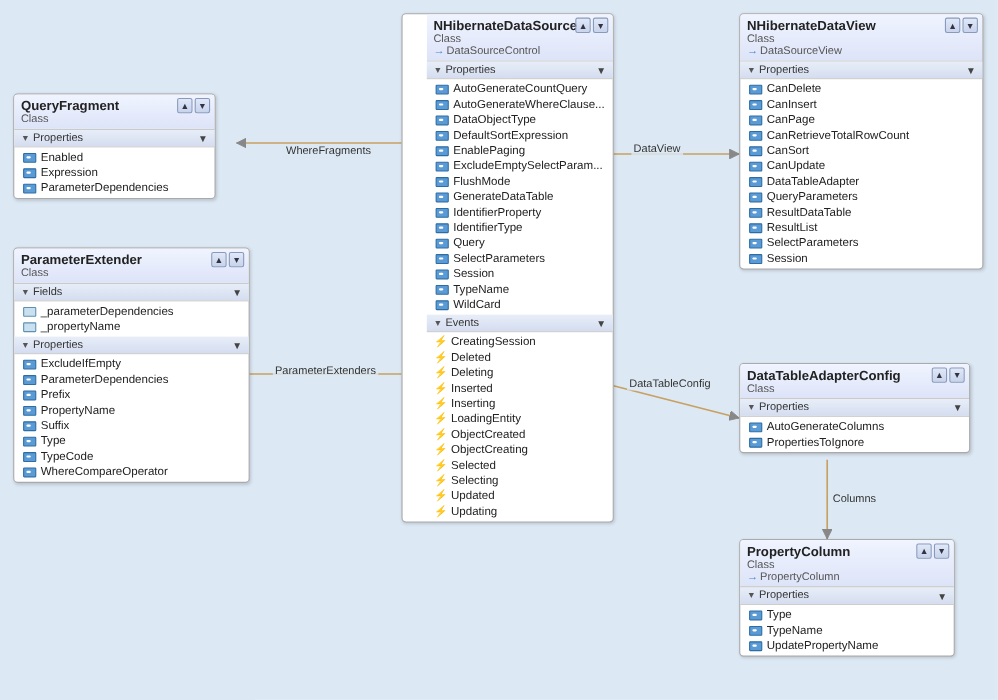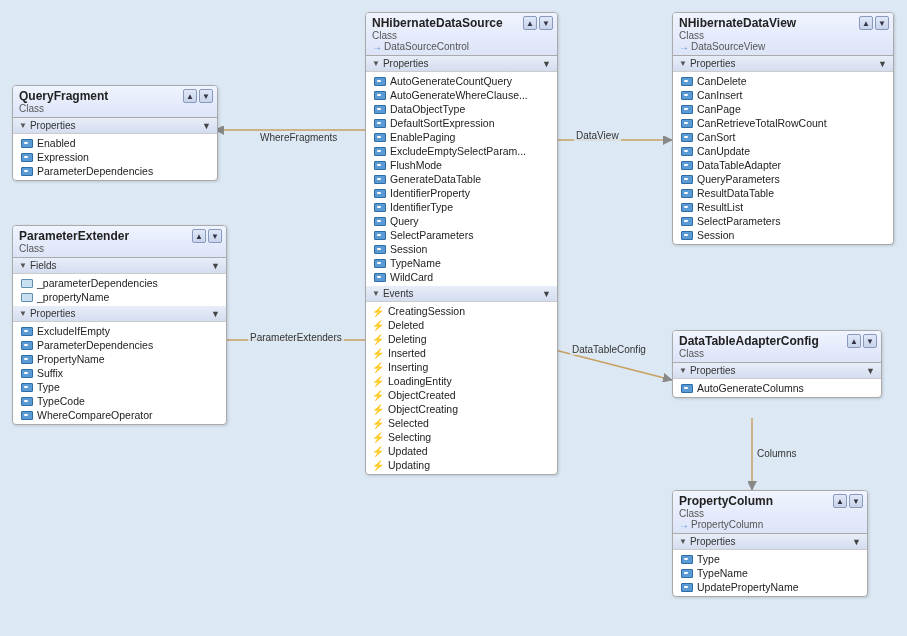--- a/index.html
+++ b/index.html
@@ -206,21 +206,21 @@
 
     <line x1="752" y1="418" x2="752" y2="490" stroke="#c8a060" stroke-width="1.5" marker-end="url(#arrowFilled)"></line>
   </svg>
 
   <div class="connector-label" style="left:258px; top:132px;">WhereFragments</div>
   <div class="connector-label" style="left:248px; top:332px;">ParameterExtenders</div>
   <div class="connector-label" style="left:574px; top:130px;">DataView</div>
   <div class="connector-label" style="left:570px; top:344px;">DataTableConfig</div>
   <div class="connector-label" style="left:755px; top:448px;">Columns</div>
 
-  <div class="class-box" style="left:12px; top:85px; width:206px;">
+  <div class="class-box" style="left:12px; top:85px; width:184px;">
     <div class="class-header">
       <div class="class-title">QueryFragment</div>
       <div class="class-stereotype">Class</div>
       <div class="collapse-btn">▲</div>
       <div class="filter-btn">▼</div>
     </div>
     <div class="section-header">
       <span class="section-arrow">▼</span>
       <span>Properties</span>
       <span class="section-filter">▼</span>
@@ -288,20 +288,26 @@
       <div class="member-item">
         <span class="icon-property">
             <span class="prop-icon"></span>
           </span>
         <span>ParameterDependencies</span>
       </div>
       <div class="member-item">
         <span class="icon-property">
             <span class="prop-icon"></span>
           </span>
+        <span>Prefix</span>
+      </div>
+      <div class="member-item">
+        <span class="icon-property">
+            <span class="prop-icon"></span>
+          </span>
         <span>PropertyName</span>
       </div>
       <div class="member-item">
         <span class="icon-property">
             <span class="prop-icon"></span>
           </span>
         <span>Suffix</span>
       </div>
       <div class="member-item">
         <span class="icon-property">
@@ -317,21 +323,21 @@
       </div>
       <div class="member-item">
         <span class="icon-property">
             <span class="prop-icon"></span>
           </span>
         <span>WhereCompareOperator</span>
       </div>
     </div>
   </div>
 
-  <div class="class-box" style="left:365px; top:12px; width:193px;">
+  <div class="class-box" style="left:365px; top:12px; width:193px;padding-left:22px;">
     <div class="class-header">
       <div class="class-title">NHibernateDataSource</div>
       <div class="class-stereotype">Class</div>
       <div class="class-parent">
         <span style="color:#4488cc;">→</span>
         <span>DataSourceControl</span>
       </div>
       <div class="collapse-btn">▲</div>
       <div class="filter-btn">▼</div>
     </div>
@@ -593,20 +599,26 @@
       <span>Properties</span>
       <span class="section-filter">▼</span>
     </div>
     <div class="member-list">
       <div class="member-item">
           <span class="icon-property">
             <span class="prop-icon"></span>
           </span>
           <span>AutoGenerateColumns</span>
         </div>
+      <div class="member-item">
+          <span class="icon-property">
+            <span class="prop-icon"></span>
+          </span>
+          <span>PropertiesToIgnore</span>
+        </div>
     </div>
   </div>
 
   <div class="class-box" style="left:672px; top:490px; width:196px;">
     <div class="class-header">
       <div class="class-title">PropertyColumn</div>
       <div class="class-stereotype">Class</div>
       <div class="class-parent">
         <span style="color:#4488cc;">→</span>
         <span>PropertyColumn</span>

